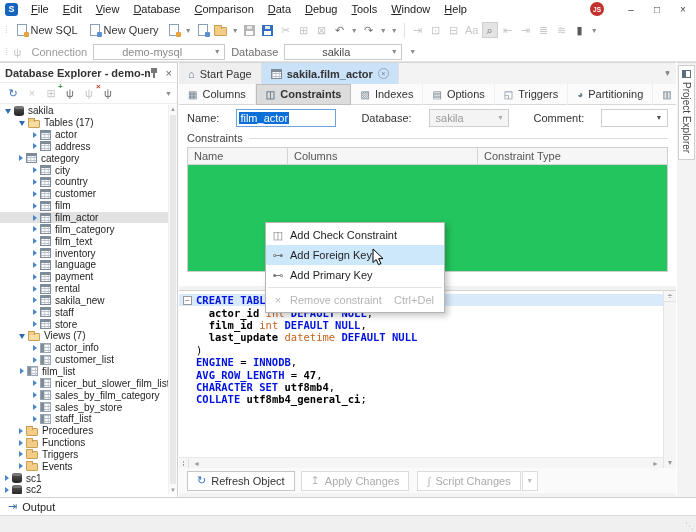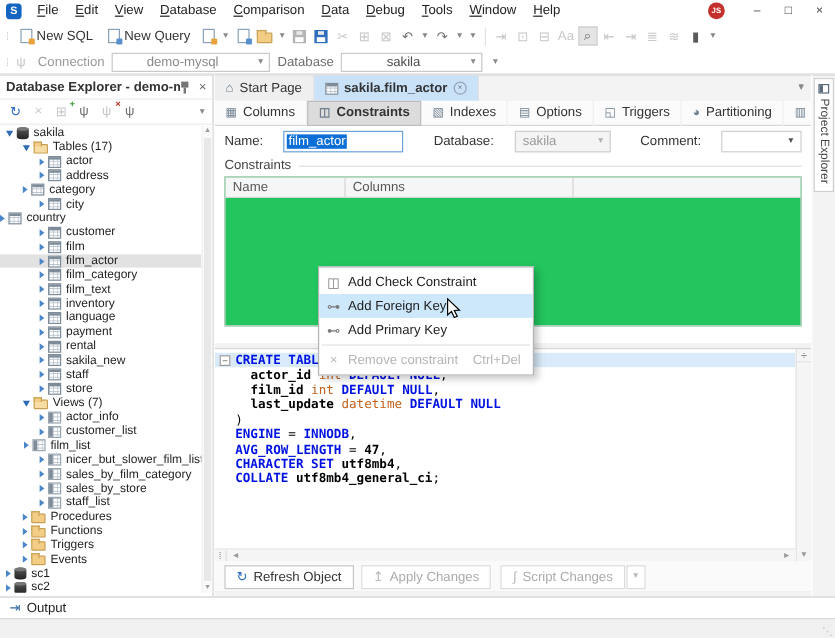--- a/index.html
+++ b/index.html
@@ -291,21 +291,21 @@
       <div class="tree-row" style="padding-left: 19px;">
         <span class="arrow col"></span>
         <span class="ticon table"></span>
         <span class="tlabel">category</span>
       </div>
       <div class="tree-row" style="padding-left: 33px;">
         <span class="arrow col"></span>
         <span class="ticon table"></span>
         <span class="tlabel">city</span>
       </div>
-      <div class="tree-row" style="">
+      <div class="tree-row" style="padding-left: 33px;">
         <span class="arrow col"></span>
         <span class="ticon table"></span>
         <span class="tlabel">country</span>
       </div>
       <div class="tree-row" style="padding-left: 33px;">
         <span class="arrow col"></span>
         <span class="ticon table"></span>
         <span class="tlabel">customer</span>
       </div>
       <div class="tree-row" style="padding-left: 33px;">
@@ -505,20 +505,21 @@
 
     <div class="group-label">
       <span>Constraints</span>
       <span class="line"></span>
     </div>
 
     <div class="grid">
       <div class="grid-header" id="grid-header">
           <div class="gh-cell gh-0">Name</div>
           <div class="gh-cell gh-1">Columns</div>
+          <div class="gh-cell gh-2">Constraint Type</div>
         </div>
     </div>
 
     <div class="cmenu" id="cmenu">
         <div class="cm-item">
           <span class="cm-icon">◫</span>
           <span class="cm-label">Add Check Constraint</span>
         </div>
         <div class="cm-item hot">
           <span class="cm-icon">⊶</span>

